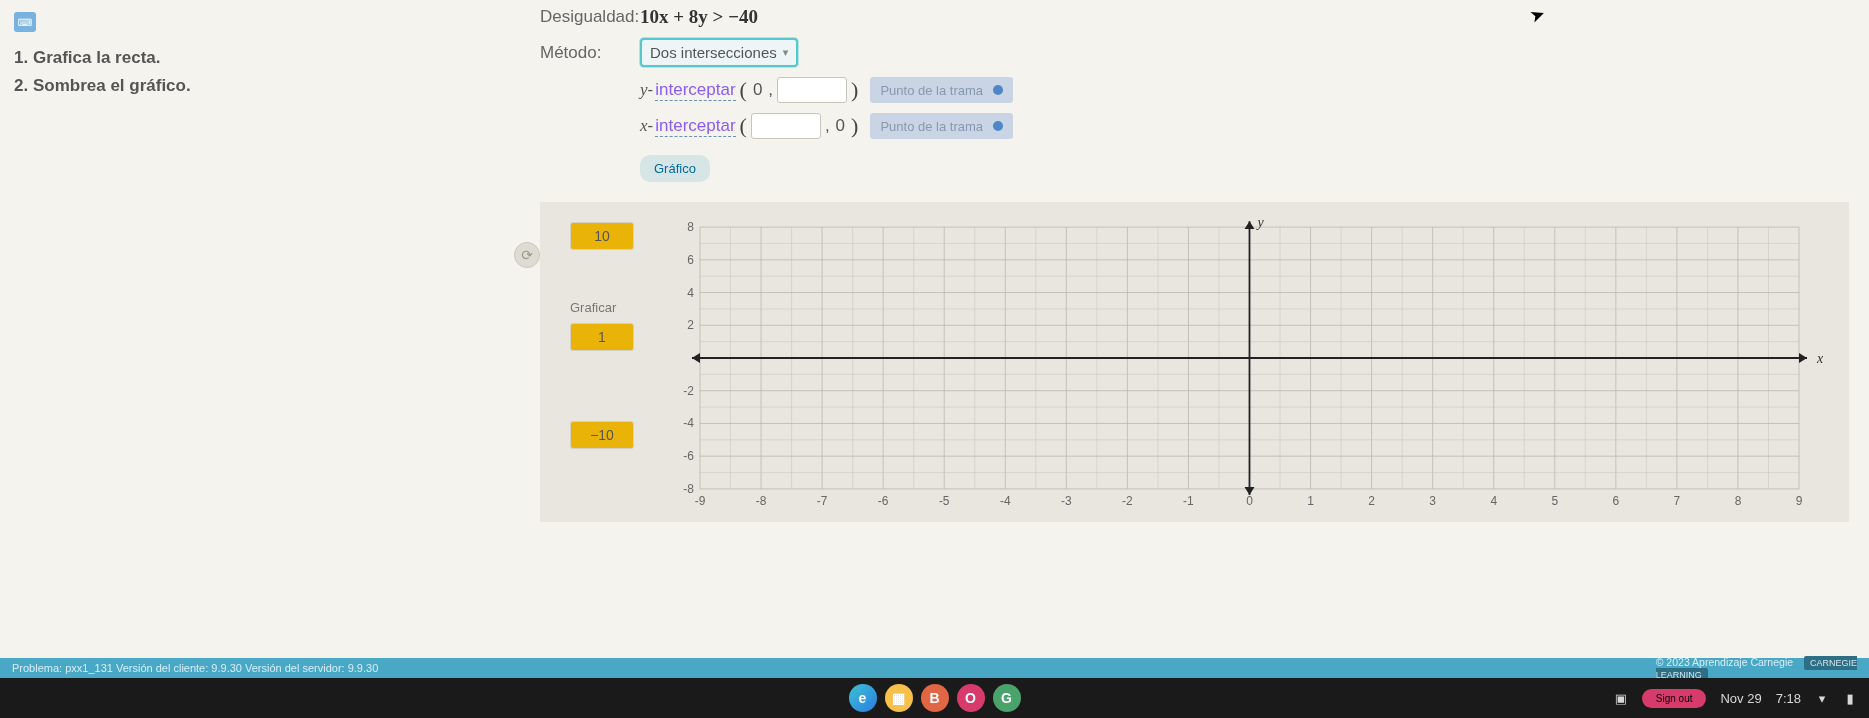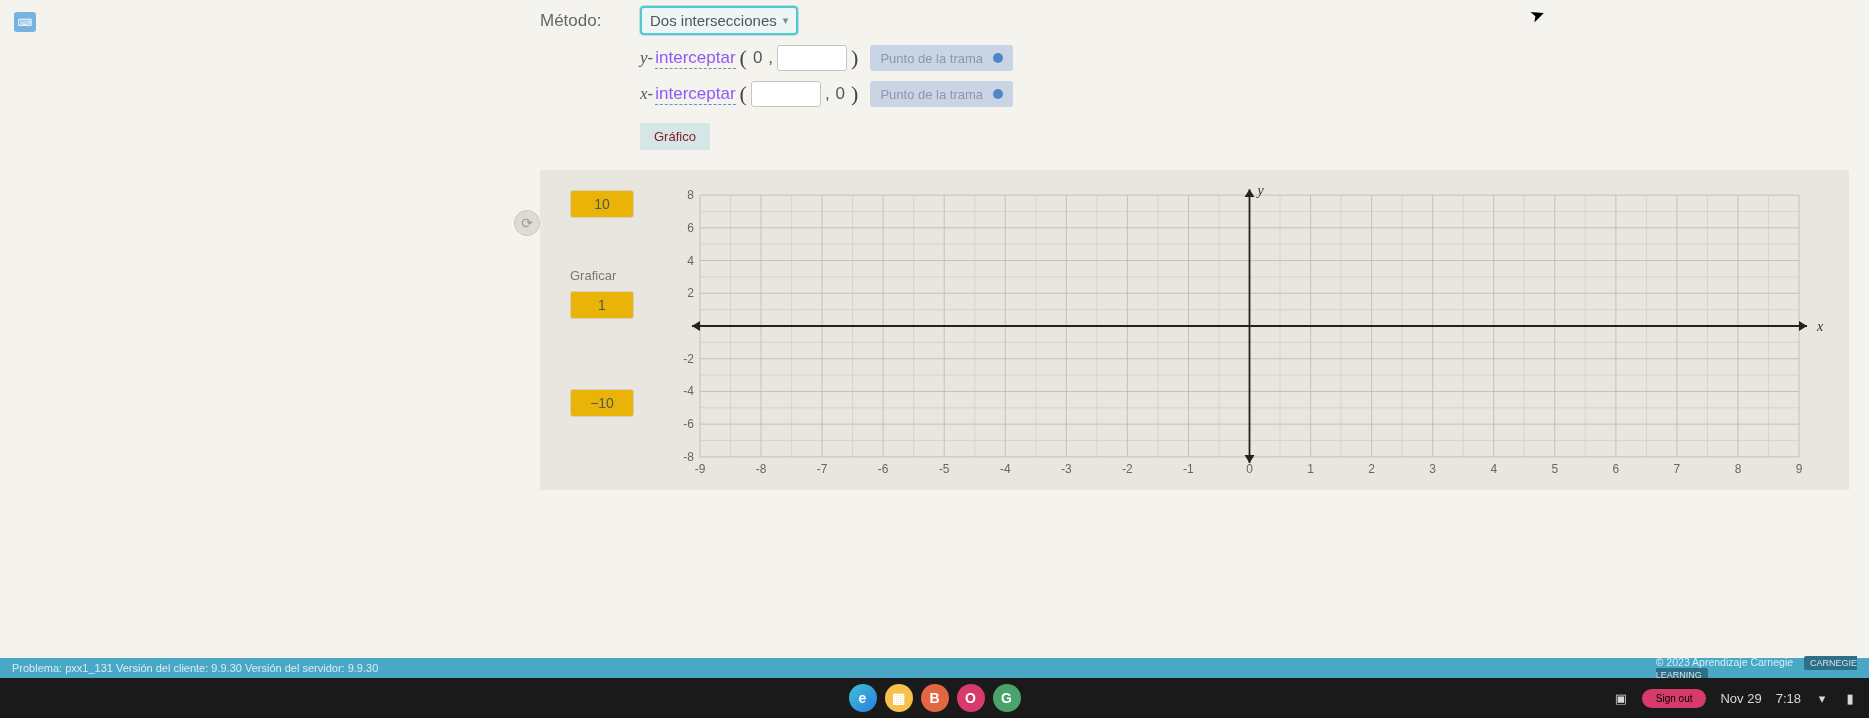--- a/index.html
+++ b/index.html
@@ -82,23 +82,23 @@
     font-size:13px;
     padding:4px 10px;
     border-radius:3px;
     margin-left:10px;
     height:26px;
   }
   .dot { width:10px; height:10px; border-radius:50%; background:#4f86c6; margin-left:10px; }
   .action-btn {
     display:inline-block;
     background:#d6e5e6;
-    color:#7f1d1d;
+    color:#0369a1;
     padding:6px 14px;
-    border-radius:1px;
+    border-radius:10px;
     font-size:13px;
     margin:6px 0 0 100px;
   }
 
   
   .graph-area {
     margin-top:20px;
     position:relative;
     background:#e8e6df;
     height:320px;
@@ -206,25 +206,33 @@
     transform:rotate(-20deg);
   }
 </style>
 </head>
 <body>
 
 <div class="app">
 
   <div class="left-panel">
     <div class="calc-icon">⌨</div>
+    <ol class="steps">
+      <li>Grafica la recta.</li>
+      <li>Sombrea el gráfico.</li>
+    </ol>
   </div>
 
   <div class="right-panel">
     <span class="cursor">➤</span>
 
+    <div class="input-row">
+      <span class="label">Desigualdad:</span>
+      <span class="inequality-display">10x + 8y &gt; −40</span>
+    </div>
 
     <div class="input-row">
       <span class="label">Método:</span>
       <span class="method-select">
         <span>Dos intersecciones</span>
         <span class="chev">▾</span>
       </span>
     </div>
 
     <div class="intercept-row">

